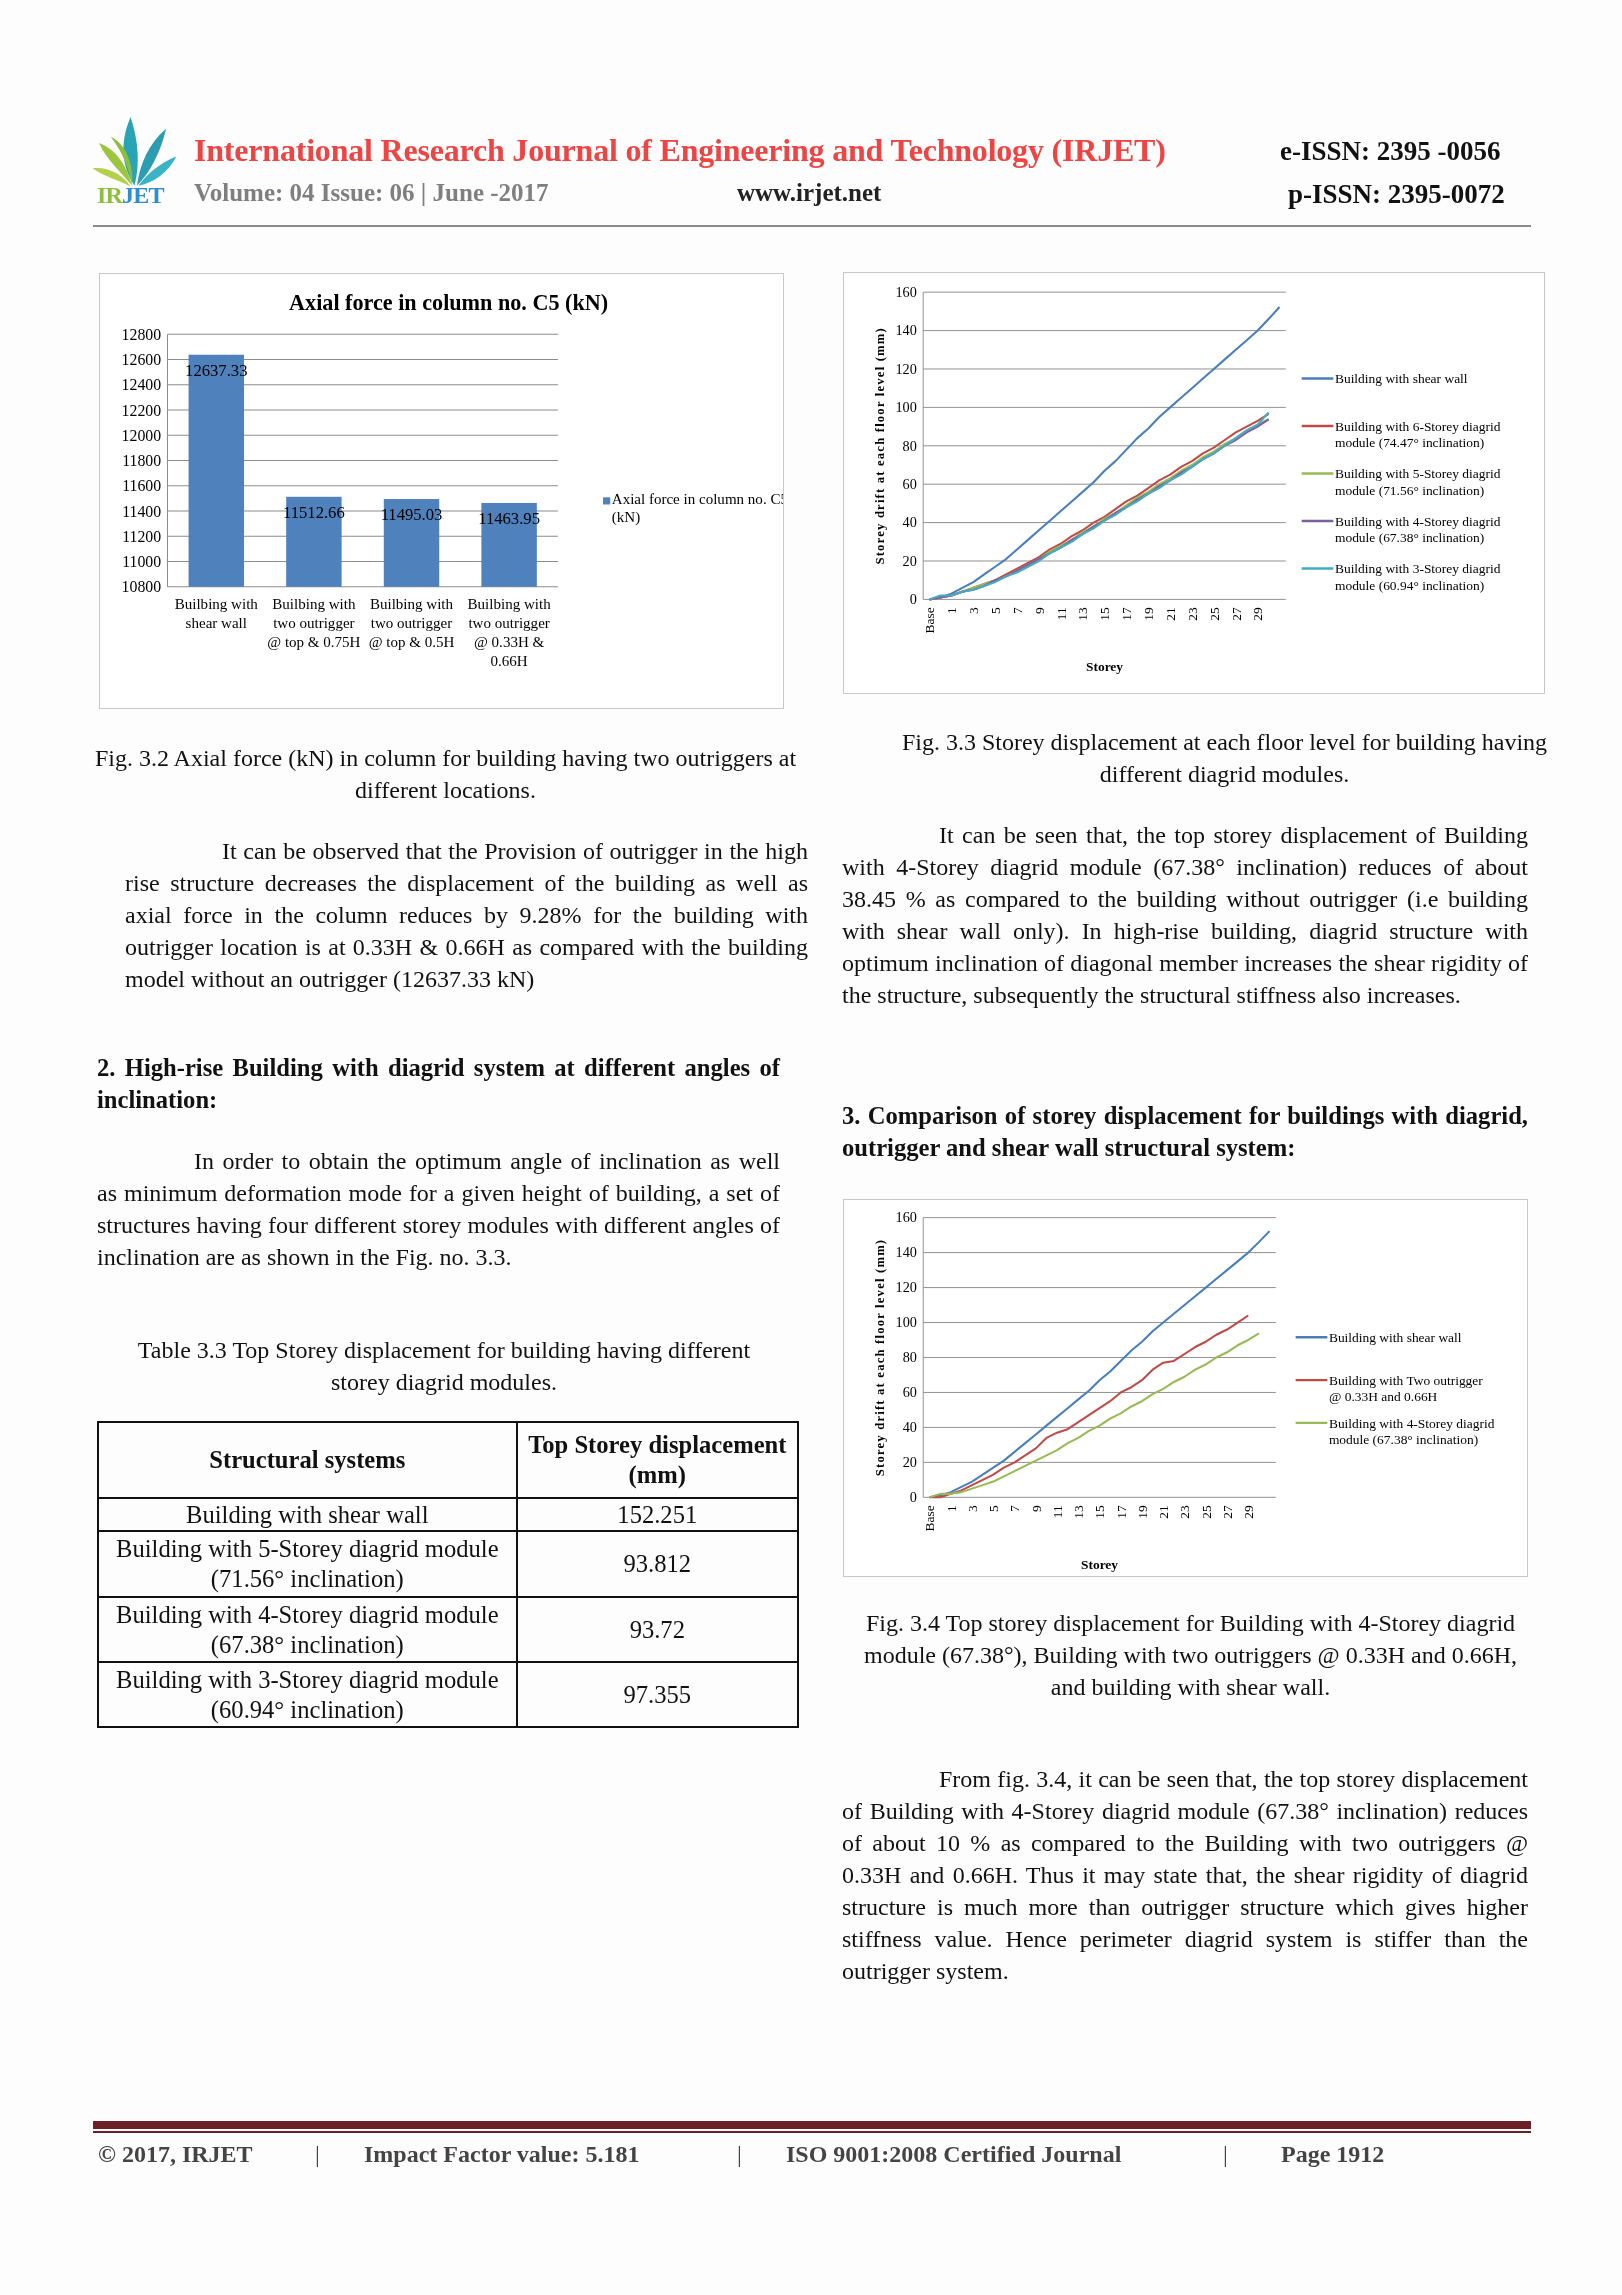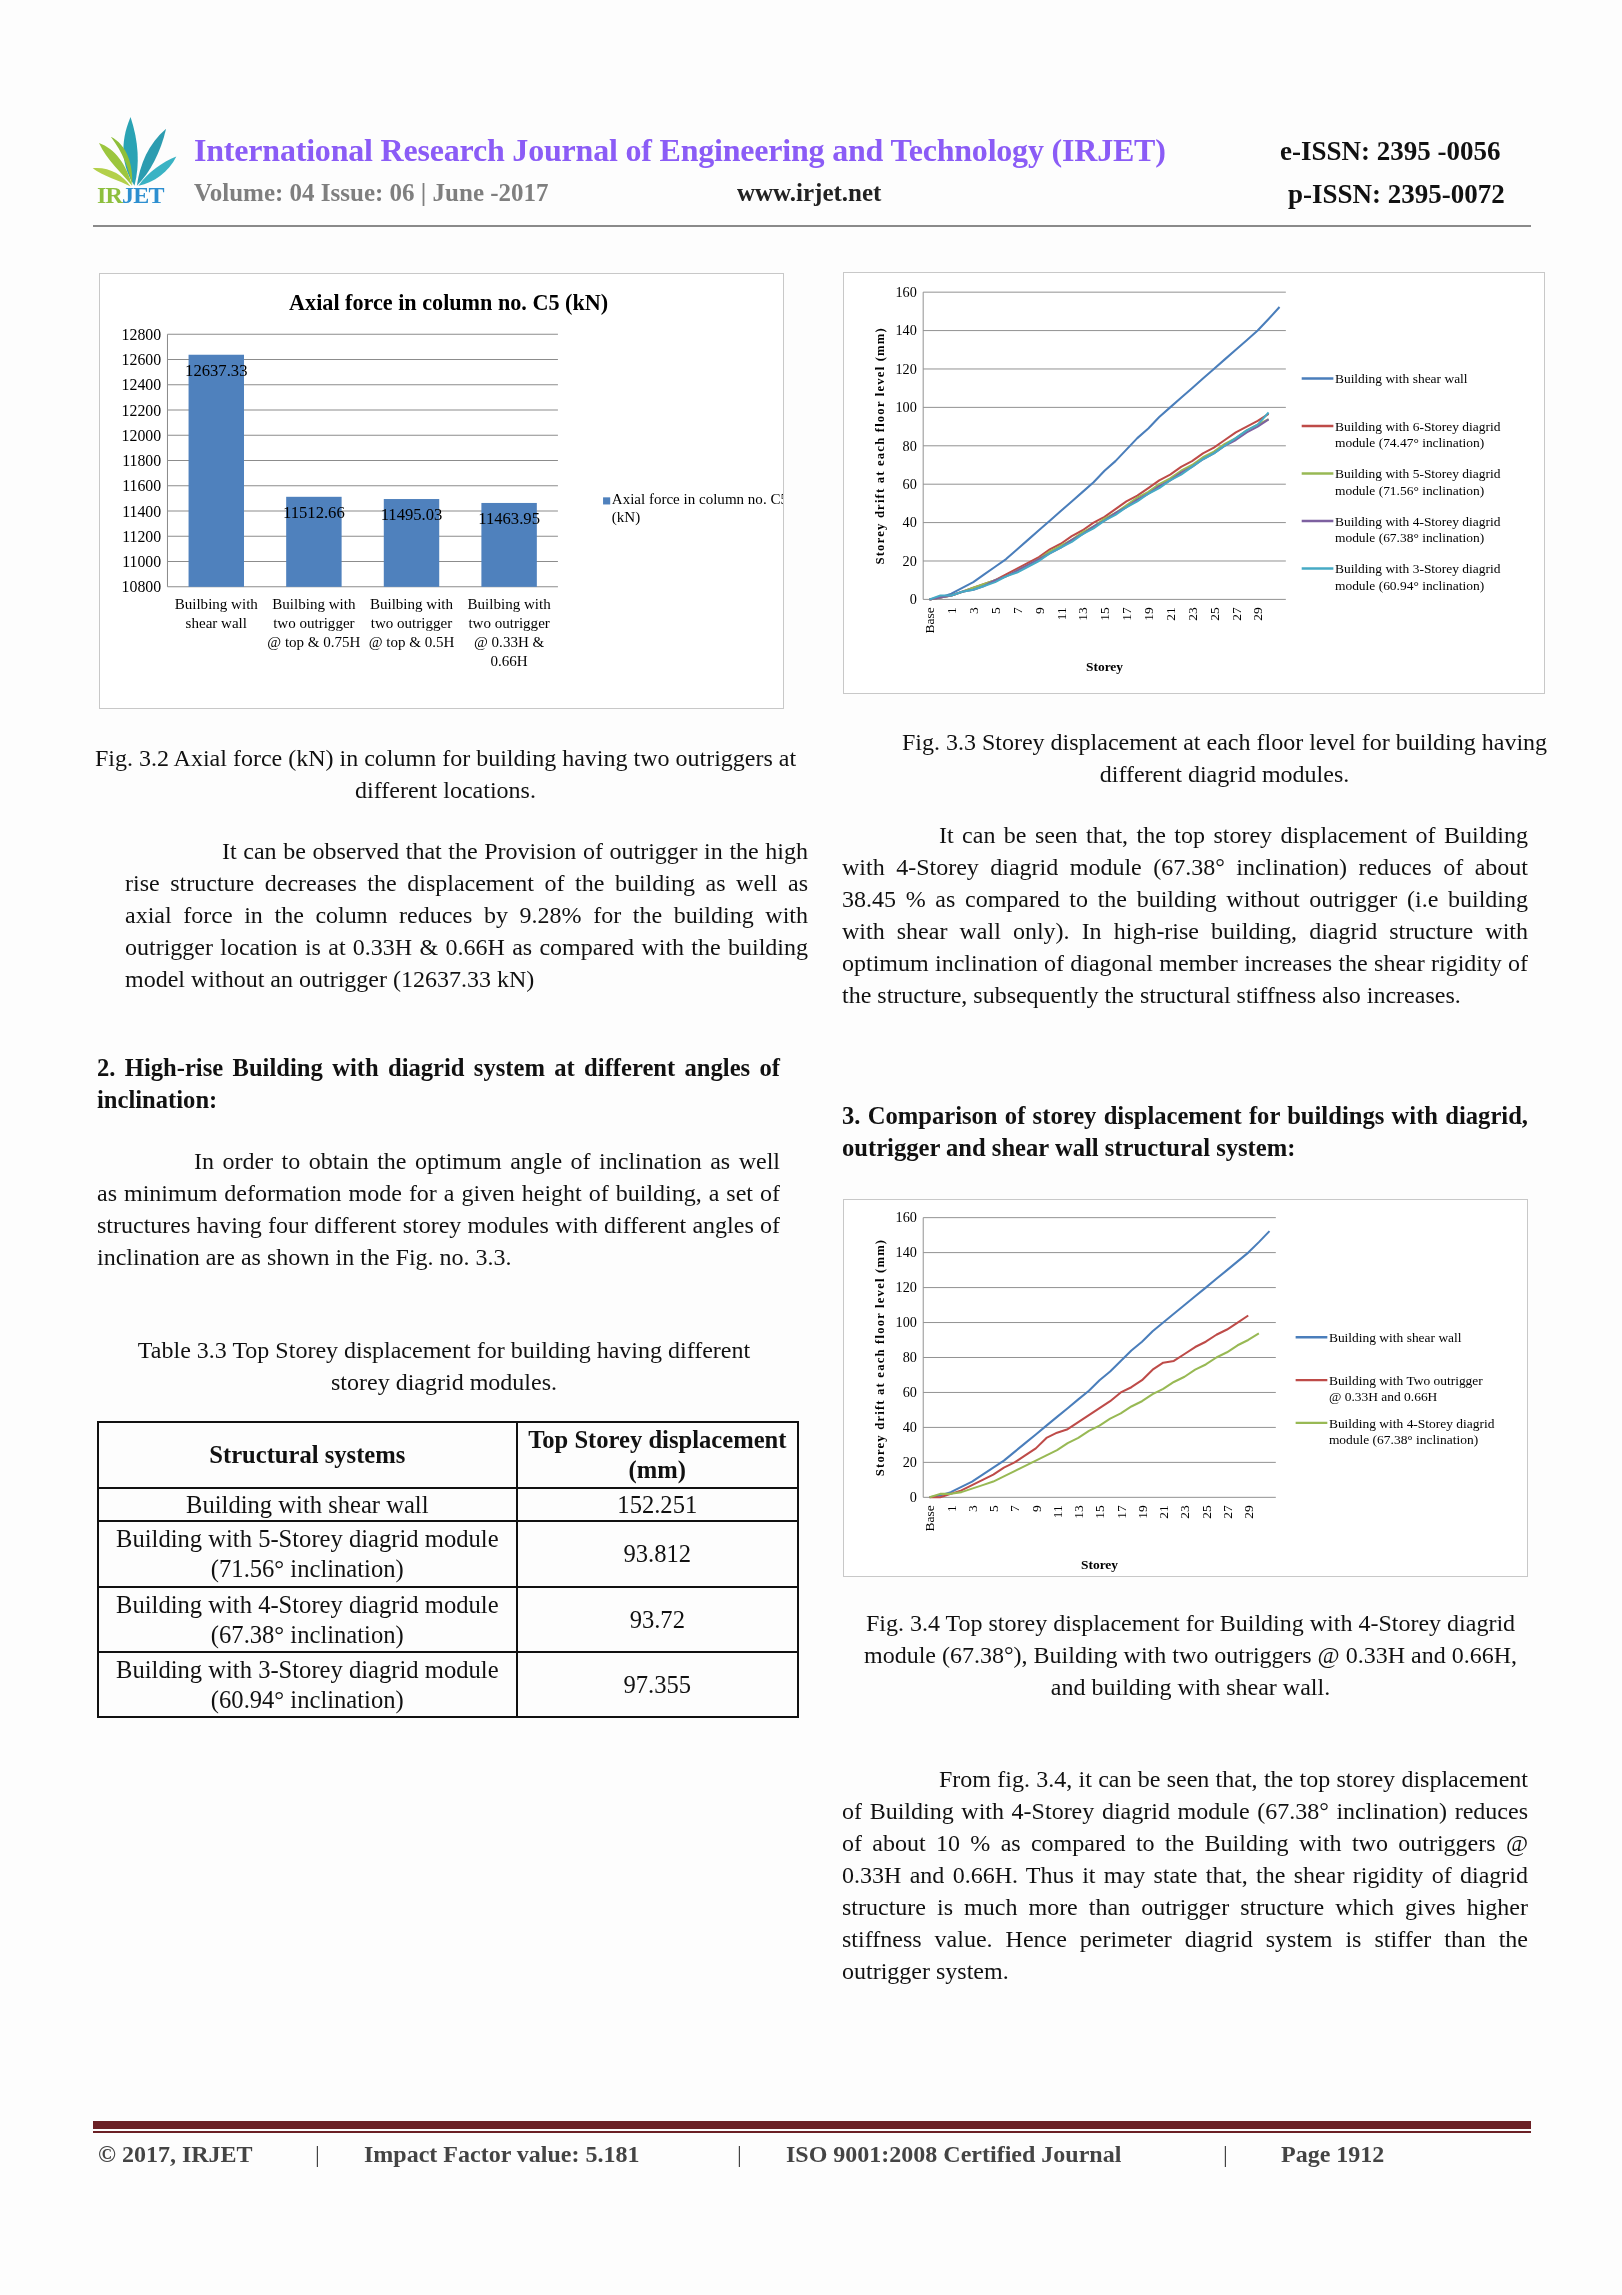--- a/index.html
+++ b/index.html
@@ -1,19 +1,19 @@
 <!DOCTYPE html>
 <html style="font-size:12.7px"><head>
 <meta charset="utf-8">
 <style>
   html,body{margin:0;padding:0;background:#fdfdfd;}
   body{width:1623px;height:2295px;position:relative;overflow:hidden;font-family:"Liberation Serif","DejaVu Serif",serif;color:#111;}
   .abs{position:absolute;}
   
-  .hdr-title{left:194px;top:132px;font-size:32px;font-weight:bold;color:#8b5cf6;white-space:nowrap;letter-spacing:-0.2px;}
+  .hdr-title{left:194px;top:132px;font-size:32px;font-weight:bold;color:#ef4444;white-space:nowrap;letter-spacing:-0.2px;}
   .hdr-eissn{left:1280px;top:136px;font-size:27px;font-weight:bold;color:#111;white-space:nowrap;}
   .hdr-vol{left:194px;top:179px;font-size:25px;font-weight:bold;color:#7f7f7f;white-space:nowrap;}
   .hdr-web{left:737px;top:179px;font-size:25px;font-weight:bold;color:#222;white-space:nowrap;}
   .hdr-pissn{left:1288px;top:179px;font-size:27px;font-weight:bold;color:#111;white-space:nowrap;}
   .hdr-rule{left:93px;top:225px;width:1438px;height:2.4px;background:#8a8a8a;}
   .logo{left:91px;top:113px;width:87px;height:101px;}
   .logo-text{left:97px;top:182px;font-size:24px;font-weight:bold;letter-spacing:-0.8px;}
   
   .chart-box{border:1.6px solid #c8c8c8;background:#fff;}
   svg text{font-family:"Liberation Serif",serif;}
@@ -239,21 +239,21 @@
 <div class="abs heading" style="left:97px;top:1052px;width:683px;">2. High-rise Building with diagrid system at different angles of inclination:</div>
 
 <div class="abs para" style="left:97px;top:1145px;width:683px;">
   <span class="indent"></span><span>In order to obtain the optimum angle of inclination as well as minimum deformation mode for a given height of building, a set of structures having four different storey modules with different angles of inclination are as shown in the Fig. no. 3.3.</span>
 </div>
 
 <div class="abs caption" style="left:111px;top:1334px;width:666px;">Table 3.3 Top Storey displacement for building having different storey diagrid modules.</div>
 
 <table class="abs data" style="left:97px;top:1421px;width:702px;">
   <thead>
-    <tr style="height:66px;padding-left:16px;">
+    <tr style="height:76px;padding-left:16px;">
       <th style="width:404px;">Structural systems</th>
       <th>Top Storey displacement (mm)</th>
     </tr>
   </thead>
   <tbody>
     <tr style="height:33px;">
       <td>Building with shear wall</td>
       <td>152.251</td>
     </tr>
     <tr style="height:66px;">

